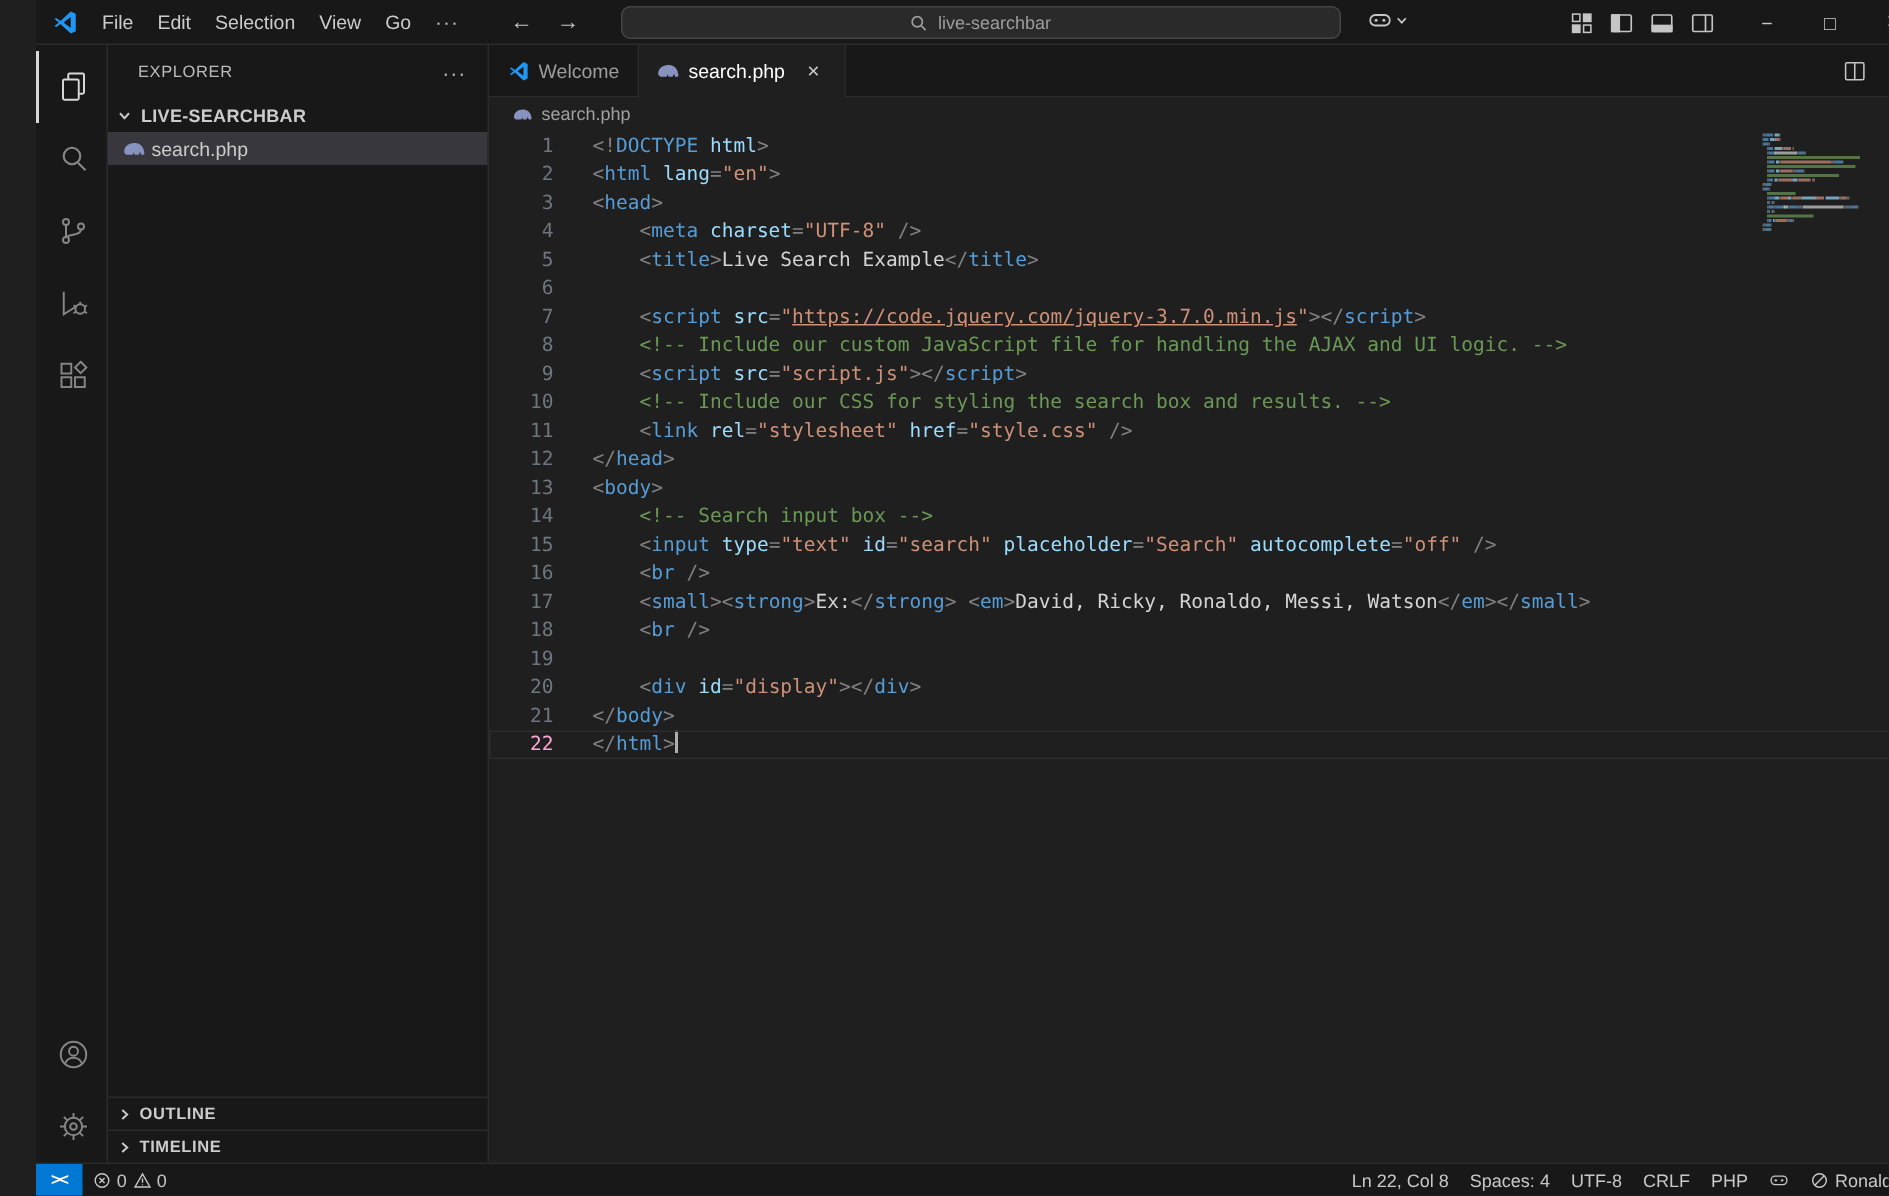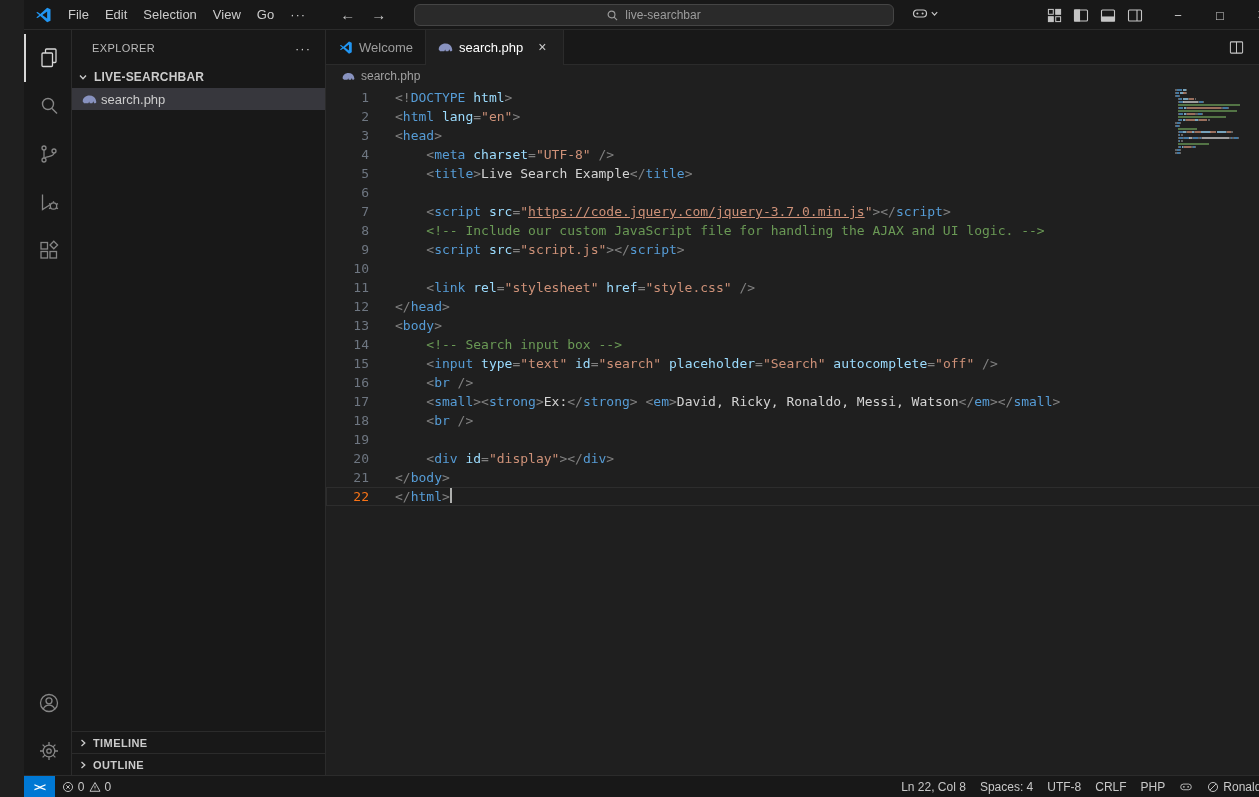--- a/index.html
+++ b/index.html
@@ -47,21 +47,21 @@
   .tab.active{background:#1f1f1f;color:#ffffff;position:relative;}
   .tab.active::after{content:"";position:absolute;left:0;right:0;bottom:-1px;height:1px;background:#1f1f1f;}
   .tab-close{margin-left:4px;width:18px;height:18px;display:flex;align-items:center;justify-content:center;border-radius:4px;color:#cccccc;font-size:14px;}
   .editor-actions{margin-left:auto;display:flex;align-items:center;gap:14px;padding-right:12px;color:#c5c5c5;}
   .breadcrumbs{flex:0 0 22px;display:flex;align-items:center;gap:6px;padding-left:16px;font-size:12px;color:#a0a0a0;cursor:default;}
 
   .code-wrap{flex:1;position:relative;overflow:hidden;font-family:"DejaVu Sans Mono",monospace;font-size:13px;line-height:19px;padding-top:1px;}
   .code-line{display:flex;height:19px;white-space:pre;}
   .code-line.current-line{outline:1px solid #2d2d2d;outline-offset:-1px;}
   .line-number{flex:0 0 43px;width:43px;text-align:right;color:#6e7681;margin-right:26px;user-select:none;}
-  .current-line .line-number{color:#f97316;}
+  .current-line .line-number{color:#f9a8d4;}
   .line-content{white-space:pre;}
   .cursor{display:inline-block;width:2px;height:15px;background:#aeafad;vertical-align:-2px;}
 
   .minimap{position:absolute;top:2px;right:14px;width:94px;}
   .mm-line{height:2px;margin-bottom:1px;display:flex;}
   .mm-line span{height:2px;display:inline-block;opacity:.7;}
   .scroll-thumb{position:absolute;right:2px;top:220px;width:5px;height:34px;background:rgba(150,150,150,.35);border-radius:2px;}
 
   
   .statusbar{flex:0 0 22px;height:22px;background:#181818;border-top:1px solid #2b2b2b;display:flex;align-items:center;font-size:12px;color:#c8c8c8;}
@@ -240,29 +240,29 @@
         </span>
         <span>search.php</span>
       </div>
       <div class="sb-sections">
         <div class="sb-section">
           <span class="chev icon-svg">
             <svg width="10" height="10" viewBox="0 0 10 10" fill="none" stroke="#cccccc" stroke-width="1.3">
                 <path d="M3.5 2 6.8 5 3.5 8"></path>
               </svg>
           </span>
-          <span>TIMELINE</span>
+          <span>OUTLINE</span>
         </div>
         <div class="sb-section">
           <span class="chev icon-svg">
             <svg width="10" height="10" viewBox="0 0 10 10" fill="none" stroke="#cccccc" stroke-width="1.3">
                 <path d="M3.5 2 6.8 5 3.5 8"></path>
               </svg>
           </span>
-          <span>OUTLINE</span>
+          <span>TIMELINE</span>
         </div>
       </div>
     </aside>
 
     <section class="editor">
       <div class="tabbar">
         <div class="tab">
           <span class="icon-svg">
             <svg width="15" height="15" viewBox="0 0 24 24">
                 <path fill="#2196f3" d="M17.6 2.2 8.4 10.6 4.8 7.9 3 8.8l4 3.2-4 3.2 1.8.9 3.6-2.7 9.2 8.4 4.4-2.1V4.3L17.6 2.2zM17.5 7.2v9.6L11.2 12l6.3-4.8z"></path>
@@ -301,21 +301,21 @@
         <div>
             <div class="code-line"><span class="line-number">1</span><span class="line-content"><span style="color: rgb(128, 128, 128);">&lt;!</span><span style="color: rgb(86, 156, 214);">DOCTYPE</span><span style="color: rgb(156, 220, 254);"> html</span><span style="color: rgb(128, 128, 128);">&gt;</span></span></div>
             <div class="code-line"><span class="line-number">2</span><span class="line-content"><span style="color: rgb(128, 128, 128);">&lt;</span><span style="color: rgb(86, 156, 214);">html</span><span style="color: rgb(156, 220, 254);"> lang</span><span style="color: rgb(128, 128, 128);">=</span><span style="color: rgb(206, 145, 120);">"en"</span><span style="color: rgb(128, 128, 128);">&gt;</span></span></div>
             <div class="code-line"><span class="line-number">3</span><span class="line-content"><span style="color: rgb(128, 128, 128);">&lt;</span><span style="color: rgb(86, 156, 214);">head</span><span style="color: rgb(128, 128, 128);">&gt;</span></span></div>
             <div class="code-line"><span class="line-number">4</span><span class="line-content"><span style="color: rgb(128, 128, 128);">    &lt;</span><span style="color: rgb(86, 156, 214);">meta</span><span style="color: rgb(156, 220, 254);"> charset</span><span style="color: rgb(128, 128, 128);">=</span><span style="color: rgb(206, 145, 120);">"UTF-8"</span><span style="color: rgb(128, 128, 128);"> /&gt;</span></span></div>
             <div class="code-line"><span class="line-number">5</span><span class="line-content"><span style="color: rgb(128, 128, 128);">    &lt;</span><span style="color: rgb(86, 156, 214);">title</span><span style="color: rgb(128, 128, 128);">&gt;</span><span style="color: rgb(212, 212, 212);">Live Search Example</span><span style="color: rgb(128, 128, 128);">&lt;/</span><span style="color: rgb(86, 156, 214);">title</span><span style="color: rgb(128, 128, 128);">&gt;</span></span></div>
             <div class="code-line"><span class="line-number">6</span></div>
             <div class="code-line"><span class="line-number">7</span><span class="line-content"><span style="color: rgb(128, 128, 128);">    &lt;</span><span style="color: rgb(86, 156, 214);">script</span><span style="color: rgb(156, 220, 254);"> src</span><span style="color: rgb(128, 128, 128);">=</span><span style="color: rgb(206, 145, 120);">"</span><span style="color: rgb(206, 145, 120); text-decoration: underline;">https://code.jquery.com/jquery-3.7.0.min.js</span><span style="color: rgb(206, 145, 120);">"</span><span style="color: rgb(128, 128, 128);">&gt;&lt;/</span><span style="color: rgb(86, 156, 214);">script</span><span style="color: rgb(128, 128, 128);">&gt;</span></span></div>
             <div class="code-line"><span class="line-number">8</span><span class="line-content"><span style="color: rgb(106, 153, 85);">    &lt;!-- Include our custom JavaScript file for handling the AJAX and UI logic. --&gt;</span></span></div>
             <div class="code-line"><span class="line-number">9</span><span class="line-content"><span style="color: rgb(128, 128, 128);">    &lt;</span><span style="color: rgb(86, 156, 214);">script</span><span style="color: rgb(156, 220, 254);"> src</span><span style="color: rgb(128, 128, 128);">=</span><span style="color: rgb(206, 145, 120);">"script.js"</span><span style="color: rgb(128, 128, 128);">&gt;&lt;/</span><span style="color: rgb(86, 156, 214);">script</span><span style="color: rgb(128, 128, 128);">&gt;</span></span></div>
-            <div class="code-line"><span class="line-number">10</span></div>
+            <div class="code-line"><span class="line-number">10</span><span class="line-content"><span style="color: rgb(106, 153, 85);">    &lt;!-- Include our CSS for styling the search box and results. --&gt;</span></span></div>
             <div class="code-line"><span class="line-number">11</span><span class="line-content"><span style="color: rgb(128, 128, 128);">    &lt;</span><span style="color: rgb(86, 156, 214);">link</span><span style="color: rgb(156, 220, 254);"> rel</span><span style="color: rgb(128, 128, 128);">=</span><span style="color: rgb(206, 145, 120);">"stylesheet"</span><span style="color: rgb(156, 220, 254);"> href</span><span style="color: rgb(128, 128, 128);">=</span><span style="color: rgb(206, 145, 120);">"style.css"</span><span style="color: rgb(128, 128, 128);"> /&gt;</span></span></div>
             <div class="code-line"><span class="line-number">12</span><span class="line-content"><span style="color: rgb(128, 128, 128);">&lt;/</span><span style="color: rgb(86, 156, 214);">head</span><span style="color: rgb(128, 128, 128);">&gt;</span></span></div>
             <div class="code-line"><span class="line-number">13</span><span class="line-content"><span style="color: rgb(128, 128, 128);">&lt;</span><span style="color: rgb(86, 156, 214);">body</span><span style="color: rgb(128, 128, 128);">&gt;</span></span></div>
             <div class="code-line"><span class="line-number">14</span><span class="line-content"><span style="color: rgb(106, 153, 85);">    &lt;!-- Search input box --&gt;</span></span></div>
             <div class="code-line"><span class="line-number">15</span><span class="line-content"><span style="color: rgb(128, 128, 128);">    &lt;</span><span style="color: rgb(86, 156, 214);">input</span><span style="color: rgb(156, 220, 254);"> type</span><span style="color: rgb(128, 128, 128);">=</span><span style="color: rgb(206, 145, 120);">"text"</span><span style="color: rgb(156, 220, 254);"> id</span><span style="color: rgb(128, 128, 128);">=</span><span style="color: rgb(206, 145, 120);">"search"</span><span style="color: rgb(156, 220, 254);"> placeholder</span><span style="color: rgb(128, 128, 128);">=</span><span style="color: rgb(206, 145, 120);">"Search"</span><span style="color: rgb(156, 220, 254);"> autocomplete</span><span style="color: rgb(128, 128, 128);">=</span><span style="color: rgb(206, 145, 120);">"off"</span><span style="color: rgb(128, 128, 128);"> /&gt;</span></span></div>
             <div class="code-line"><span class="line-number">16</span><span class="line-content"><span style="color: rgb(128, 128, 128);">    &lt;</span><span style="color: rgb(86, 156, 214);">br</span><span style="color: rgb(128, 128, 128);"> /&gt;</span></span></div>
             <div class="code-line"><span class="line-number">17</span><span class="line-content"><span style="color: rgb(128, 128, 128);">    &lt;</span><span style="color: rgb(86, 156, 214);">small</span><span style="color: rgb(128, 128, 128);">&gt;&lt;</span><span style="color: rgb(86, 156, 214);">strong</span><span style="color: rgb(128, 128, 128);">&gt;</span><span style="color: rgb(212, 212, 212);">Ex:</span><span style="color: rgb(128, 128, 128);">&lt;/</span><span style="color: rgb(86, 156, 214);">strong</span><span style="color: rgb(128, 128, 128);">&gt; &lt;</span><span style="color: rgb(86, 156, 214);">em</span><span style="color: rgb(128, 128, 128);">&gt;</span><span style="color: rgb(212, 212, 212);">David, Ricky, Ronaldo, Messi, Watson</span><span style="color: rgb(128, 128, 128);">&lt;/</span><span style="color: rgb(86, 156, 214);">em</span><span style="color: rgb(128, 128, 128);">&gt;&lt;/</span><span style="color: rgb(86, 156, 214);">small</span><span style="color: rgb(128, 128, 128);">&gt;</span></span></div>
             <div class="code-line"><span class="line-number">18</span><span class="line-content"><span style="color: rgb(128, 128, 128);">    &lt;</span><span style="color: rgb(86, 156, 214);">br</span><span style="color: rgb(128, 128, 128);"> /&gt;</span></span></div>
             <div class="code-line"><span class="line-number">19</span></div>
             <div class="code-line"><span class="line-number">20</span><span class="line-content"><span style="color: rgb(128, 128, 128);">    &lt;</span><span style="color: rgb(86, 156, 214);">div</span><span style="color: rgb(156, 220, 254);"> id</span><span style="color: rgb(128, 128, 128);">=</span><span style="color: rgb(206, 145, 120);">"display"</span><span style="color: rgb(128, 128, 128);">&gt;&lt;/</span><span style="color: rgb(86, 156, 214);">div</span><span style="color: rgb(128, 128, 128);">&gt;</span></span></div>

